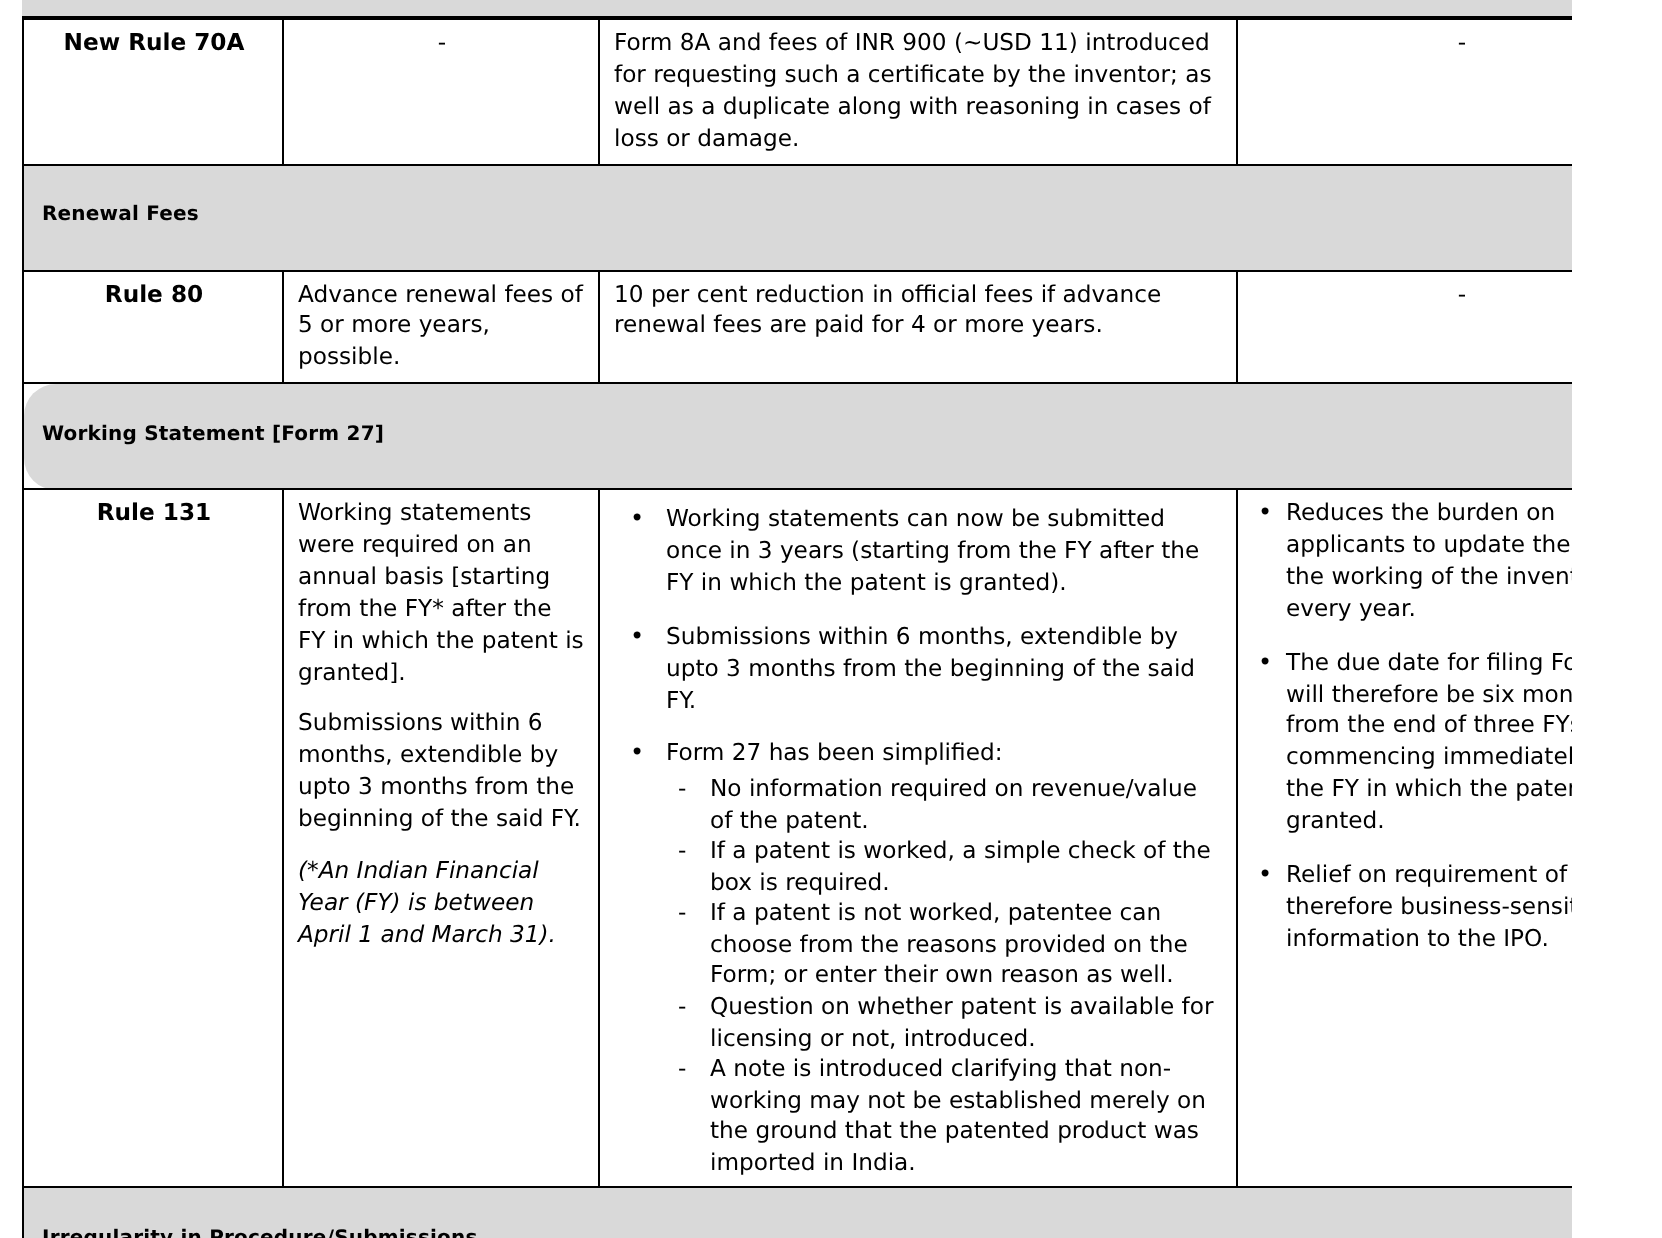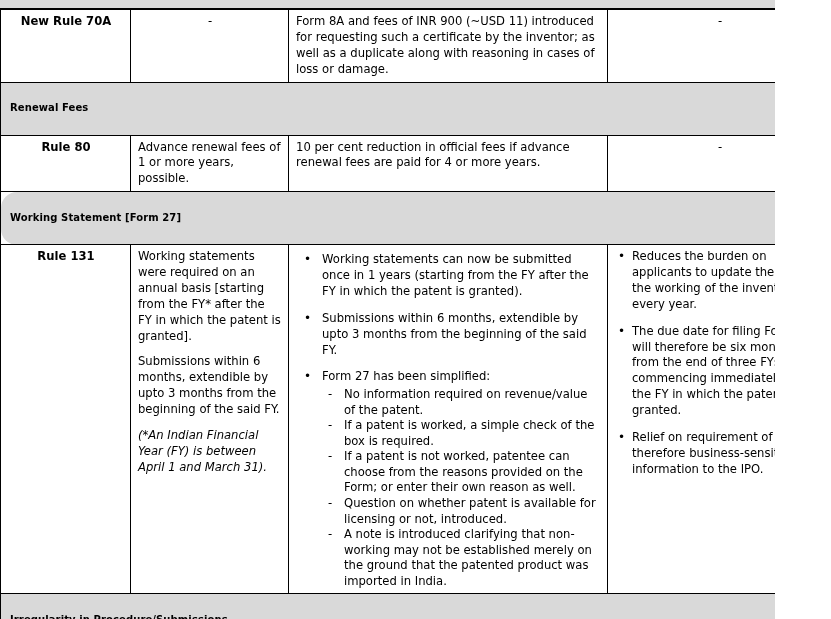--- a/index.html
+++ b/index.html
@@ -12,20 +12,21 @@
     height: 619px;
     overflow: hidden;
     font-family: "DejaVu Sans", "Liberation Sans", sans-serif;
     color: #000000;
   }
   .page {
     position: relative;
     width: 775px;
     height: 619px;
     overflow: hidden;
+    padding-left: 11px;
   }
   table.doc-table {
     width: 831px;
     border-collapse: collapse;
     table-layout: fixed;
   }
   table.doc-table td {
     border: 1px solid #000000;
     vertical-align: top;
     padding: 4px 6px 4px 7px;
@@ -162,21 +163,21 @@
         <td class="body-cell">Form 8A and fees of INR 900 (~USD 11) introduced for requesting such a certificate by the inventor; as well as a duplicate along with reasoning in cases of loss or damage.</td>
         <td class="dash-cell">-</td>
       </tr>
 
       <tr class="section-row">
         <td colspan="4" style="height:37px;">Renewal Fees</td>
       </tr>
 
       <tr>
         <td class="rule-label">Rule 80</td>
-        <td class="body-cell">Advance renewal fees of 1 or more years, possible.</td>
+        <td class="body-cell">Advance renewal fees of 5 or more years, possible.</td>
         <td class="mid-cell">10 per cent reduction in official fees if advance renewal fees are paid for 4 or more years.</td>
         <td class="dash-cell">-</td>
       </tr>
 
       <tr class="section-row">
         <td colspan="4" style="height:37px;border-radius:16px;">Working Statement [Form 27]</td>
       </tr>
 
       <tr>
         <td class="rule-label">Rule 131</td>
@@ -184,21 +185,21 @@
         <td class="mid-cell">
           <p class="para">Working statements were required on an annual basis [starting from the FY* after the FY in which the patent is granted].</p>
           <p class="para"><span>Submissions within 6 months, </span><span class="sp">extendible</span><span> by </span><span class="sp">upto</span><span> 3 months from the beginning of the said FY.</span></p>
           <p class="note-italic">(*An Indian Financial Year (FY) is between April 1 and March 31).</p>
         </td>
 
         <td class="body-cell" style="padding-top:7px;">
           <ul class="bl">
             <li>
               <span class="bullet">•</span>
-              <span>Working statements can now be submitted once in 1 years (starting from the FY after the FY in which the patent is granted).</span>
+              <span>Working statements can now be submitted once in 3 years (starting from the FY after the FY in which the patent is granted).</span>
             </li>
             <li>
               <span class="bullet">•</span>
               <span><span>Submissions within 6 months, </span><span class="sp">extendible</span><span> by </span><span class="sp">upto</span><span> 3 months from the beginning of the said FY.</span></span>
             </li>
             <li>
               <span class="bullet">•</span>
               <span>Form 27 has been simplified:</span>
               <ul class="dash tight-lines">
                 <li>

